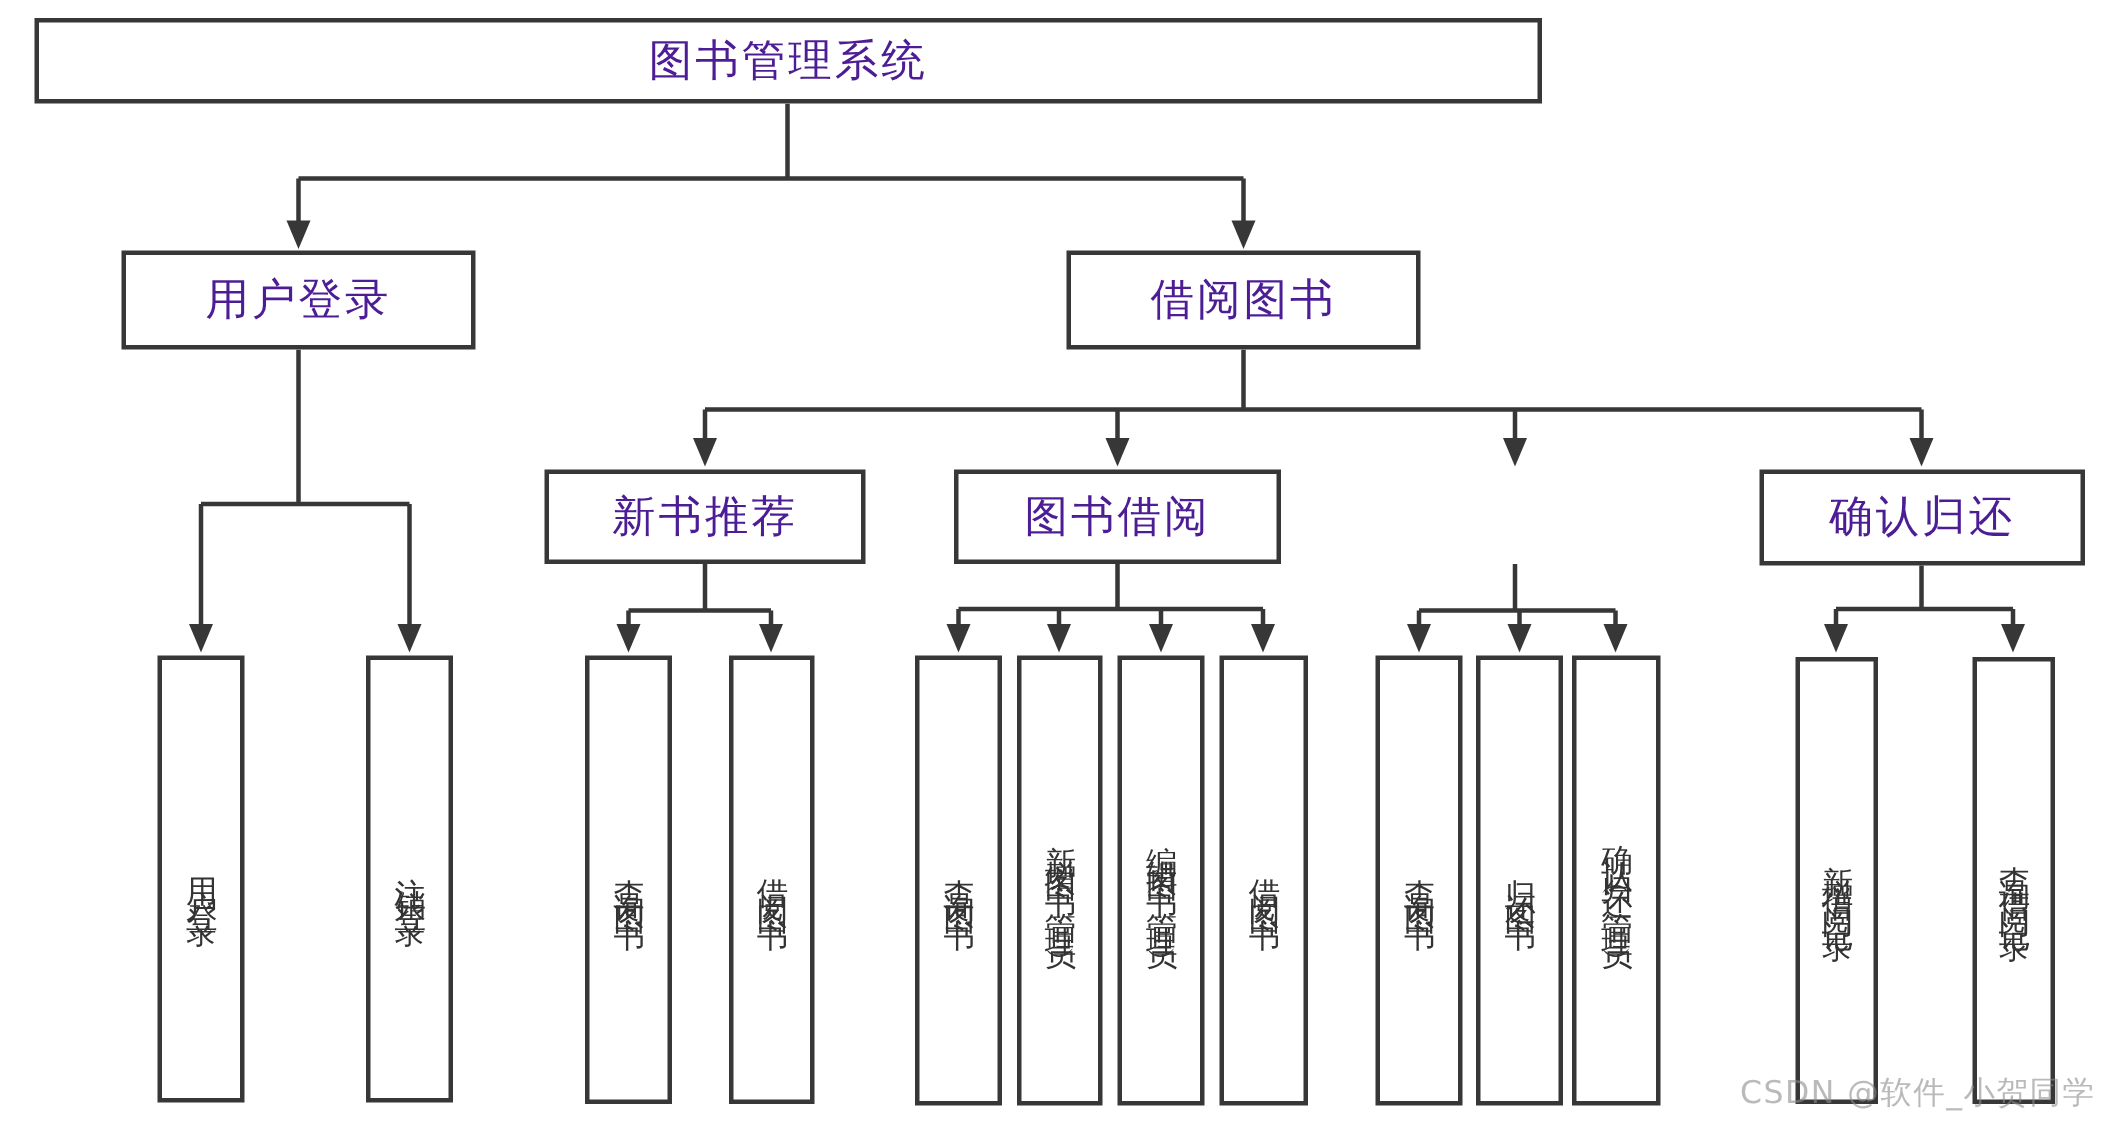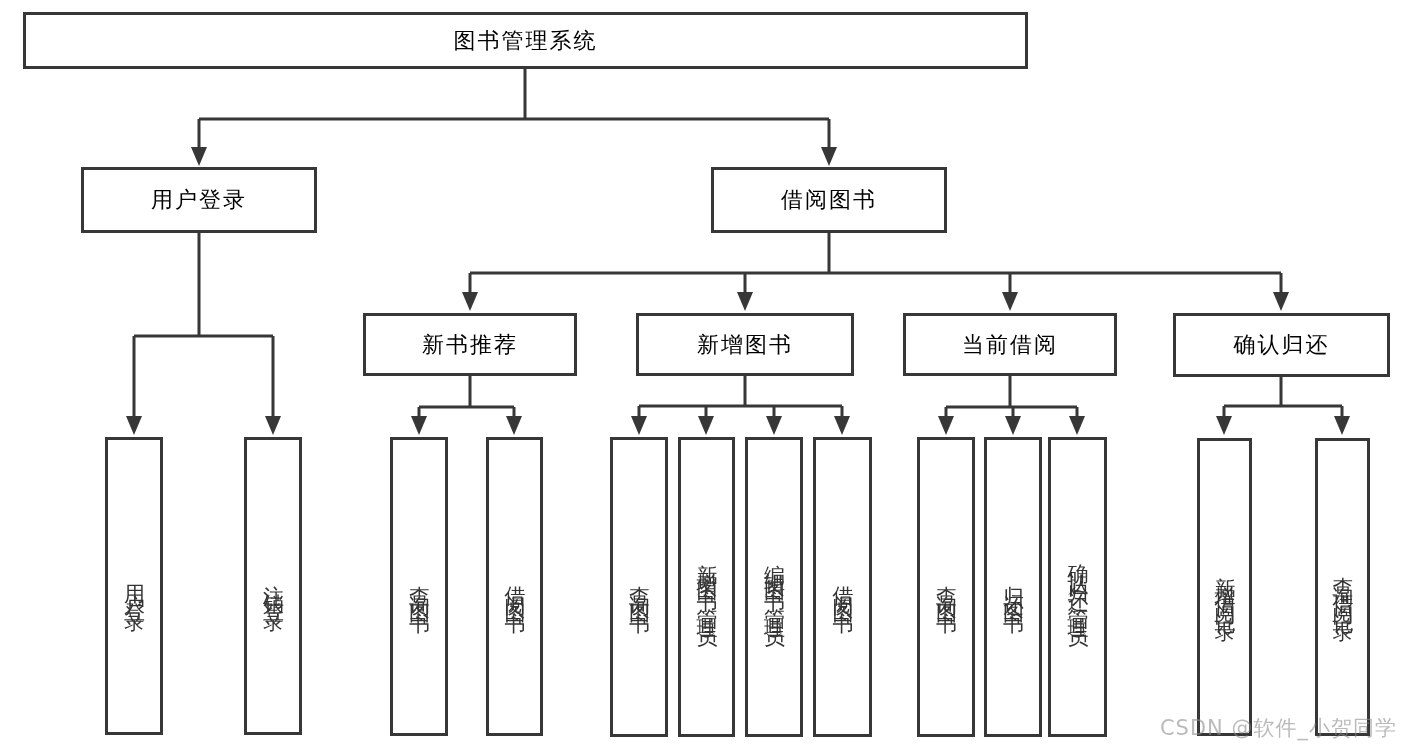--- a/index.html
+++ b/index.html
@@ -5,21 +5,21 @@
   html,body{margin:0;padding:0;background:#ffffff;}
   .canvas{
     position:relative;width:1405px;height:747px;background:#ffffff;
     font-family:"DejaVu Sans","Liberation Sans",sans-serif;color:#333333;overflow:hidden;
   }
   .connectors{position:absolute;left:0;top:0;z-index:1;}
   .box{
     position:absolute;box-sizing:border-box;border:3px solid #373737;background:#ffffff;
     display:flex;align-items:center;justify-content:center;z-index:2;
   }
-  .box.h .lbl{font-size:22px;letter-spacing:2px;white-space:nowrap;color:#000000;text-align:center;}
+  .box.h .lbl{font-size:29px;letter-spacing:2px;white-space:nowrap;color:#4c1d95;text-align:center;}
   .box.v .lbl{
     writing-mode:vertical-rl;text-orientation:mixed;
     font-size:21px;line-height:1.1;letter-spacing:9px;color:#333333;white-space:nowrap;
   }
   .watermark{
     position:absolute;z-index:3;font-size:21px;letter-spacing:1px;
     color:rgba(140,140,140,0.60);white-space:nowrap;margin-left:20px;
   }
 </style>
 </head>
@@ -82,24 +82,21 @@
     <span class="lbl">用户登录</span>
   </div>
   <div class="box h" style="left:711px;top:167px;width:236px;height:66px">
     <span class="lbl">借阅图书</span>
   </div>
 
   <div class="box h" style="left:363px;top:313px;width:214px;height:63px">
     <span class="lbl">新书推荐</span>
   </div>
   <div class="box h" style="left:636px;top:313px;width:218px;height:63px">
-    <span class="lbl">新增图书</span>
-  </div>
-  <div class="box h" style="left:903px;top:313px;width:214px;height:63px">
-    <span class="lbl">当前借阅</span>
+    <span class="lbl">图书借阅</span>
   </div>
   <div class="box h" style="left:1173px;top:313px;width:217px;height:64px">
     <span class="lbl">确认归还</span>
   </div>
 
   <div class="box v" style="left:105px;top:437px;width:58px;height:298px">
     <span class="lbl">用户登录</span>
   </div>
   <div class="box v" style="left:244px;top:437px;width:58px;height:298px">
     <span class="lbl">注销登录</span>

